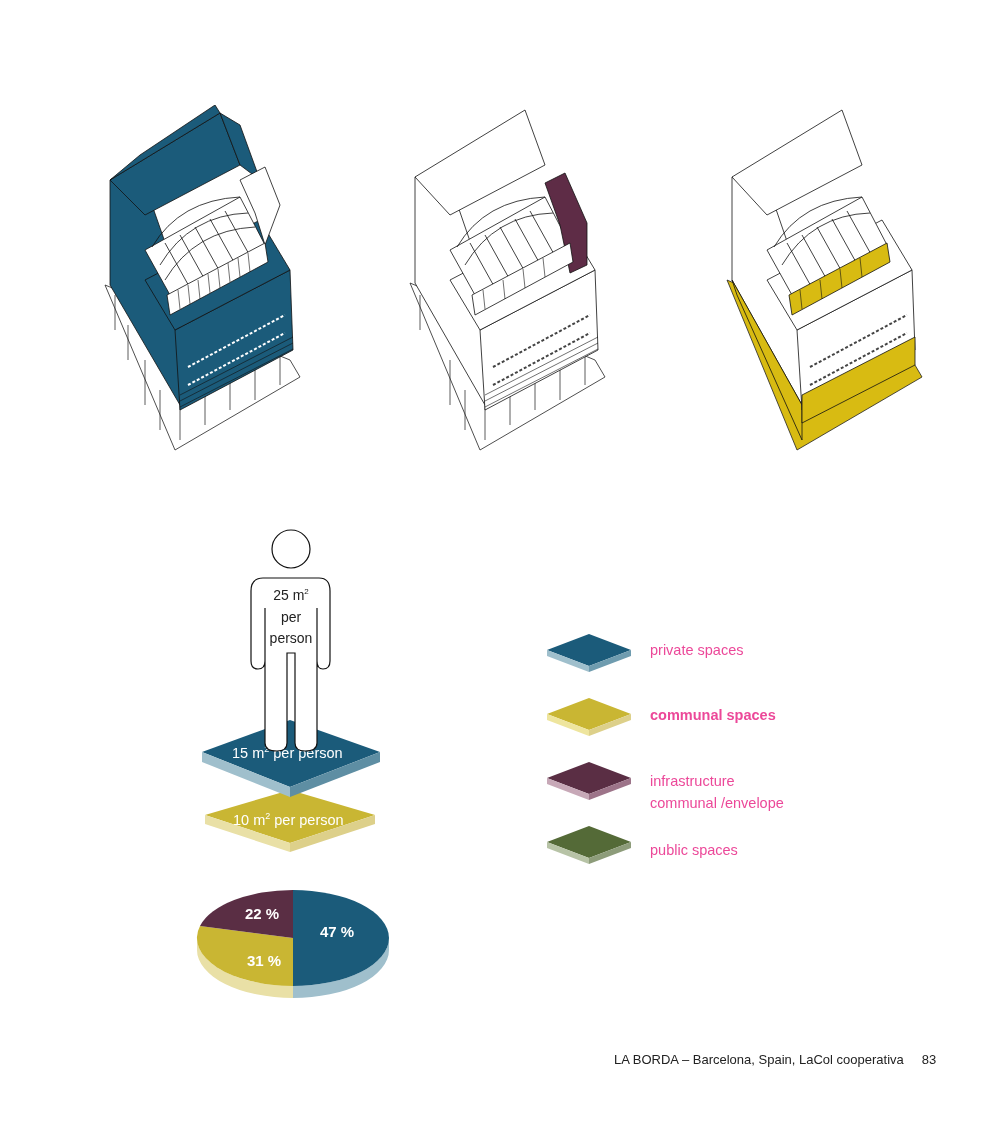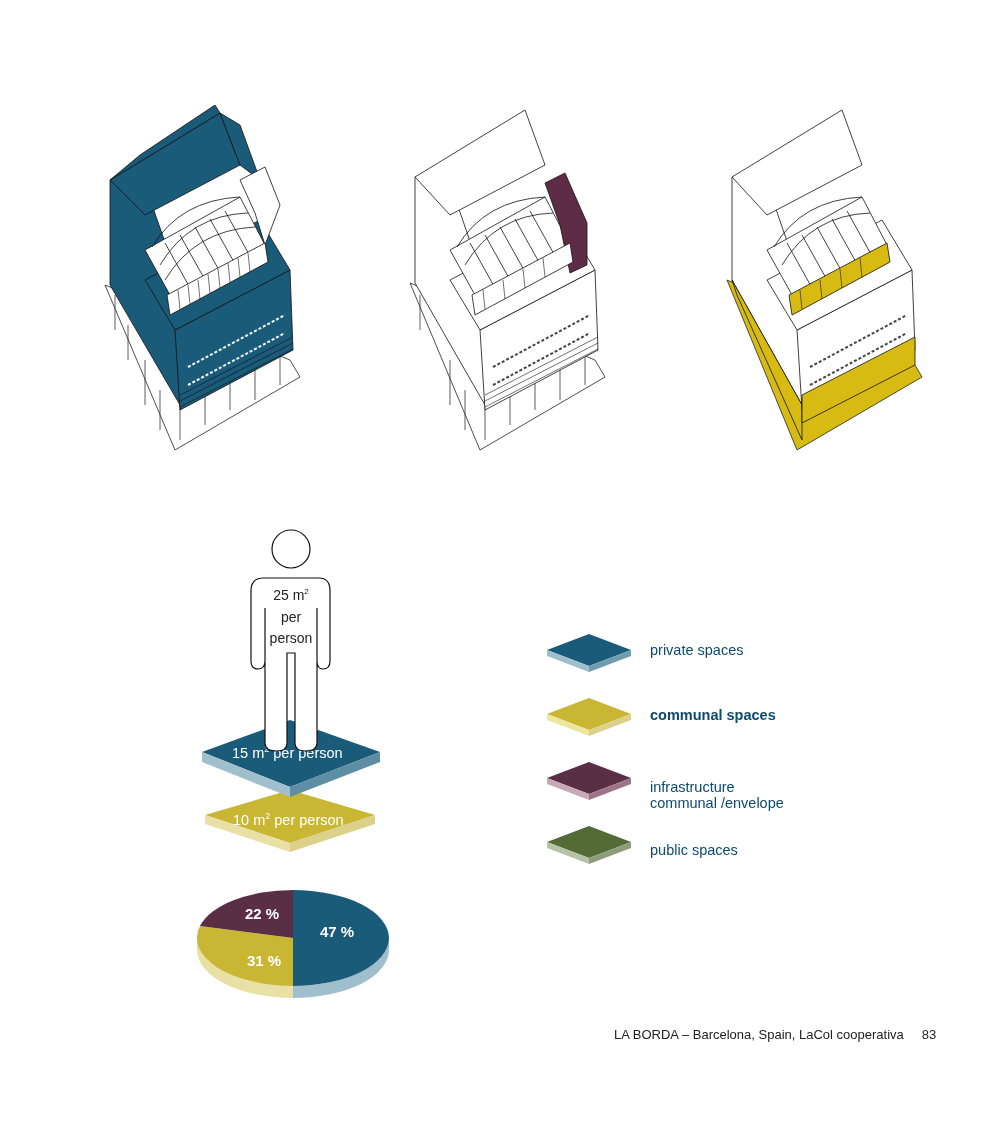--- a/index.html
+++ b/index.html
@@ -1,24 +1,24 @@
 <!DOCTYPE html>
 <html><head>
 <meta charset="utf-8">
 <style>
   html, body { margin:0; padding:0; background:#ffffff; }
   body { width:1000px; height:1142px; position:relative; overflow:hidden; font-family:"Liberation Sans", sans-serif; color:#1a1a1a; }
   .abs { position:absolute; }
   svg { display:block; }
   .legend-item { position:absolute; left:545px; }
-  .legend-label { position:absolute; left:105px; font-size:14.5px; line-height:22px; color:#0c4a6e; white-space:nowrap; }
+  .legend-label { position:absolute; left:105px; font-size:14.5px; line-height:22px; color:#ec4899; white-space:nowrap; }
   .plate-text { font-family:"Liberation Sans", sans-serif; font-size:14.5px; fill:#ffffff; }
   .pie-text { font-family:"Liberation Sans", sans-serif; font-size:15px; font-weight:bold; fill:#ffffff; }
   .person-text { font-family:"Liberation Sans", sans-serif; font-size:14px; fill:#222; }
-  .footer { position:absolute; left:614px; top:1027px; font-size:13px; color:#222; white-space:nowrap; }
+  .footer { position:absolute; left:614px; top:1052px; font-size:13px; color:#222; white-space:nowrap; }
   .footer .page { margin-left:18px; }
 </style>
 </head>
 <body>
 
 <div class="abs" style="left:100px;top:105px;width:210px;height:350px;">
   <svg width="210" height="350" viewBox="0 0 210 350">
 
     <polygon points="5,180 75,345 200,272 190,255" fill="none" stroke="#222" stroke-width="0.8"></polygon>
 
@@ -215,21 +215,21 @@
   </svg>
   <span class="legend-label" style="top:8px;font-weight:bold;">communal spaces</span>
 </div>
 
 <div class="legend-item" style="top:760px;">
   <svg width="88" height="44" viewBox="0 0 88 44">
     <polygon points="2,18 44,2 86,18 44,34" fill="#5a2e44"></polygon>
     <polygon points="2,18 44,34 44,40 2,24" fill="#c7a8b7"></polygon>
     <polygon points="44,34 86,18 86,24 44,40" fill="#9d7489"></polygon>
   </svg>
-  <span class="legend-label" style="top:16px;">infrastructure</span>
+  <span class="legend-label" style="top:10px;">infrastructure</span>
   <span class="legend-label" style="top:32px;">communal /envelope</span>
 </div>
 
 <div class="legend-item" style="top:824px;">
   <svg width="88" height="44" viewBox="0 0 88 44">
     <polygon points="2,18 44,2 86,18 44,34" fill="#546a37"></polygon>
     <polygon points="2,18 44,34 44,40 2,24" fill="#b7c3a6"></polygon>
     <polygon points="44,34 86,18 86,24 44,40" fill="#8d9c7a"></polygon>
   </svg>
   <span class="legend-label" style="top:15px;">public spaces</span>

